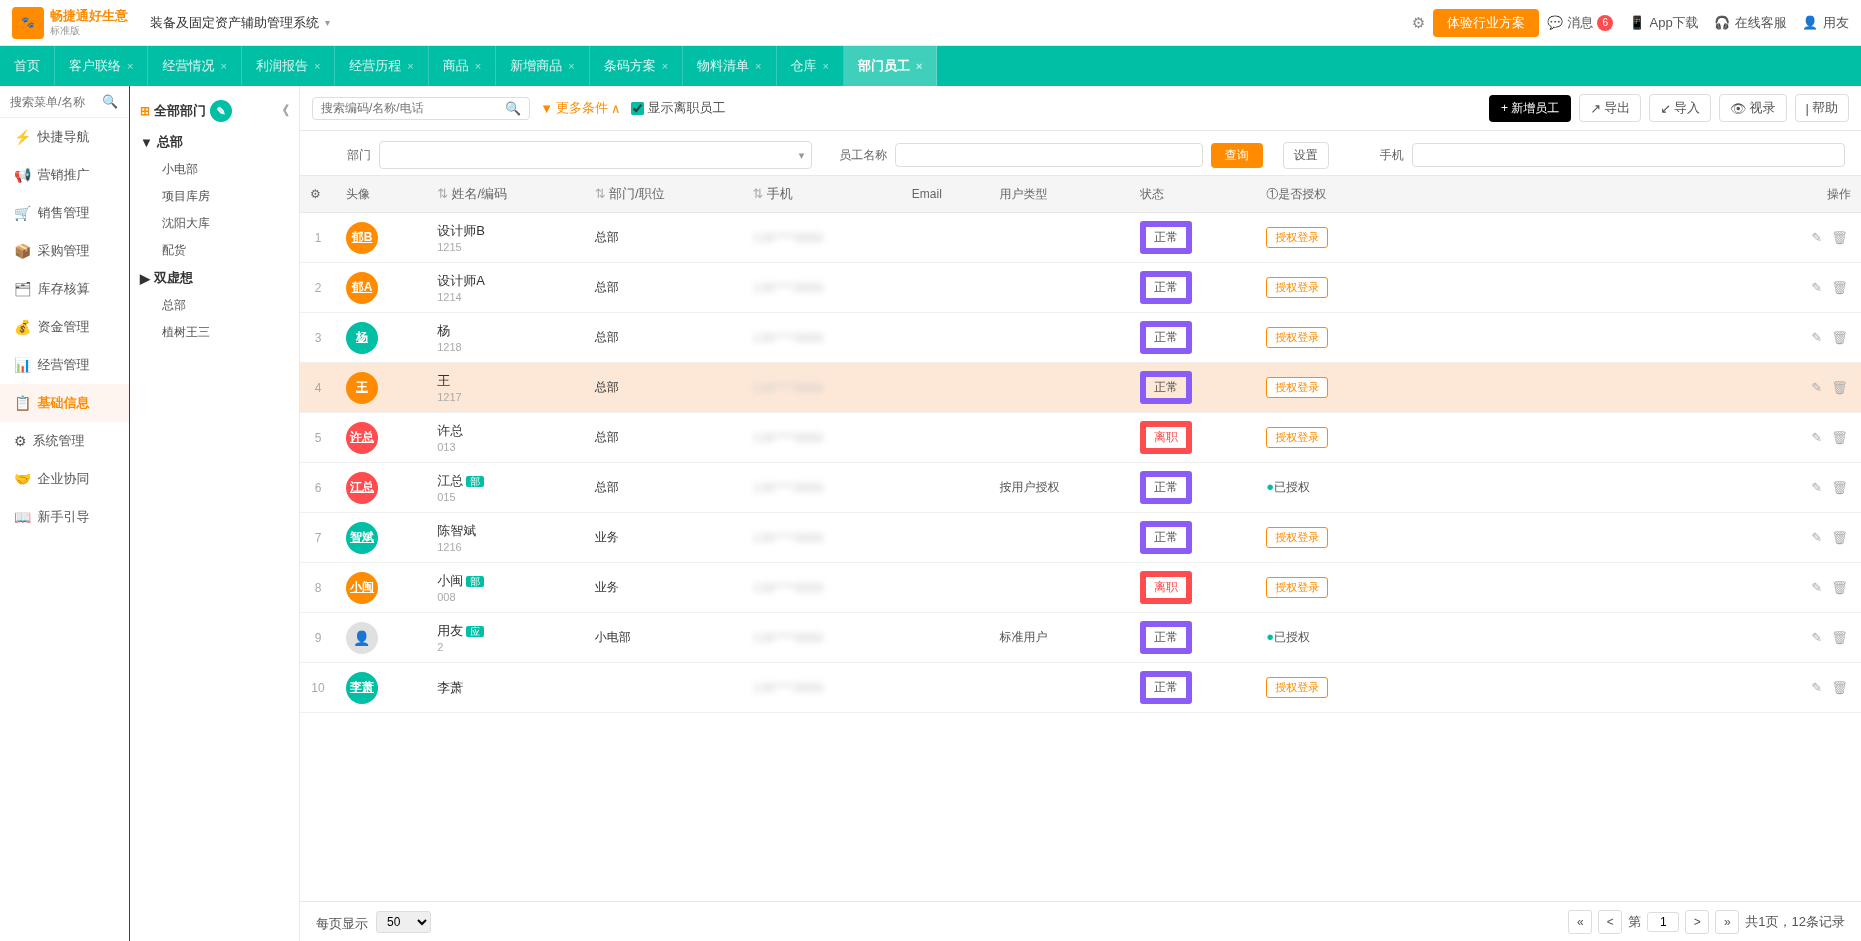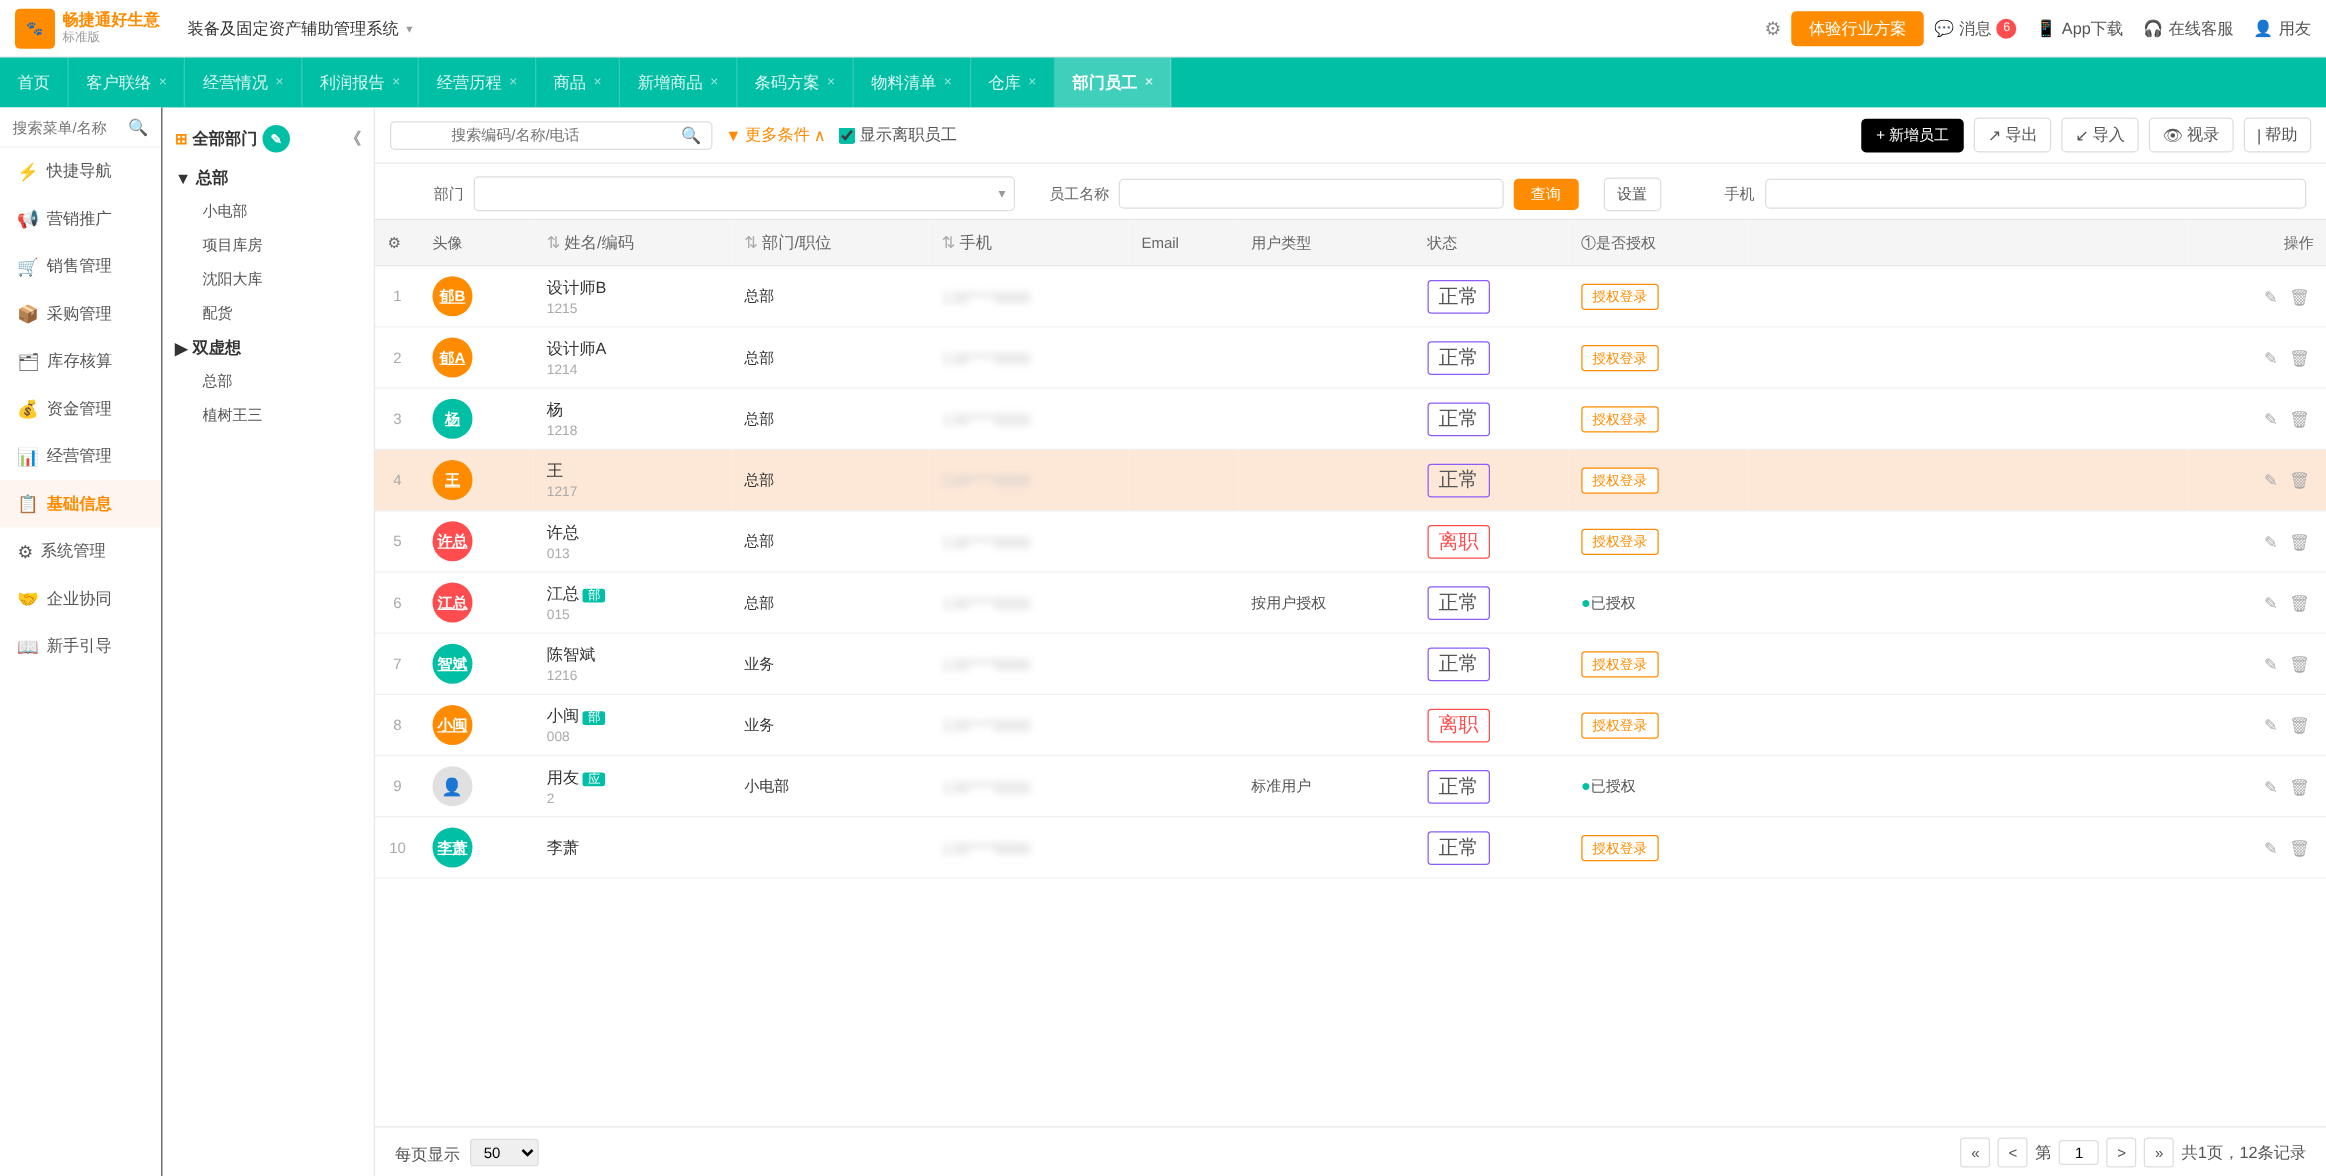--- a/index.html
+++ b/index.html
@@ -155,21 +155,21 @@
       display: flex; align-items: center; gap: 10px;
       border-bottom: 1px solid #e8e8e8;
       flex-wrap: wrap;
     }
     .search-input-wrap {
       display: flex; align-items: center;
       border: 1px solid #ddd; border-radius: 4px;
       padding: 3px 8px; gap: 4px; background: #fff;
     }
     .search-input-wrap input {
-      border: none; outline: none; font-size: 12px; width: 160px; color: #333; margin-left: 40px;
+      border: none; outline: none; font-size: 12px; width: 160px; color: #333;
     }
     .filter-more {
       display: flex; align-items: center; gap: 3px; color: #ff8c00; cursor: pointer; font-size: 12px;
     }
     .checkbox-label {
       display: flex; align-items: center; gap: 4px; cursor: pointer; font-size: 12px; color: #555;
     }
     .checkbox-label input[type=checkbox] { accent-color: #00bfa5; }
     .toolbar-right {
       margin-left: auto; display: flex; align-items: center; gap: 8px;
@@ -235,22 +235,22 @@
       padding: 8px 10px; border-bottom: 1px solid #f0f0f0;
       color: #333; font-size: 12px; vertical-align: middle;
     }
     tr.highlighted td { background: #fde8d8; }
     .avatar-circle {
       width: 32px; height: 32px; border-radius: 50%;
       display: flex; align-items: center; justify-content: center;
       color: #fff; font-size: 12px; font-weight: bold; text-decoration: underline;
     }
     .status-badge {
-      border: 1px solid #8b5cf6; border-radius: 3px;
-      padding: 2px 8px; font-size: 16px; color: #555;
+      border: 6px solid #8b5cf6; border-radius: 3px;
+      padding: 2px 8px; font-size: 12px; color: #555;
       display: inline-block;
     }
     .status-badge.offline { border-color: #ff4d4f; color: #ff4d4f; }
     .btn-auth {
       border: 1px solid #ff8c00; background: #fff; color: #ff8c00;
       padding: 2px 8px; border-radius: 3px; cursor: pointer; font-size: 11px;
     }
     .already-auth { color: #555; font-size: 12px; }
     .op-icon { color: #aaa; cursor: pointer; margin: 0 3px; font-size: 13px; }
     .blurred { filter: blur(3px); color: #ccc; }

